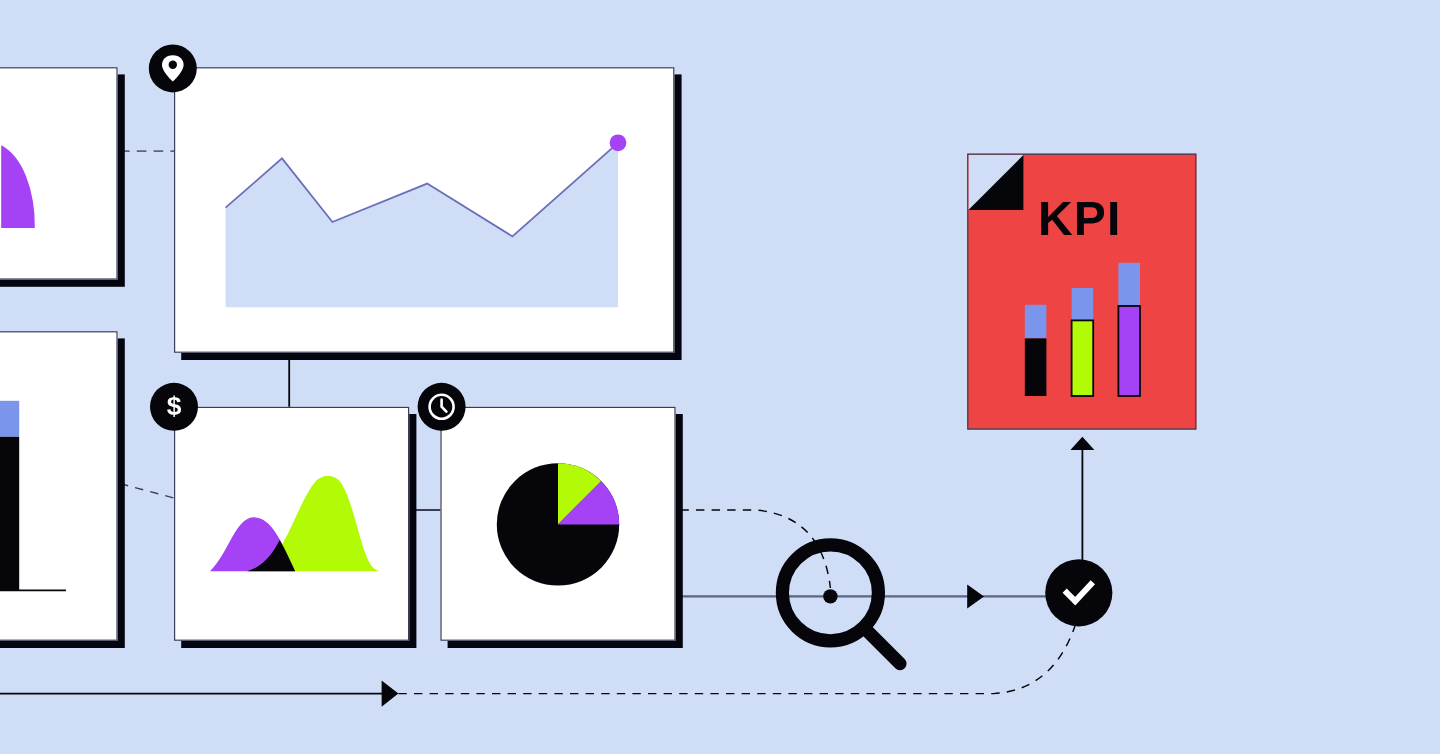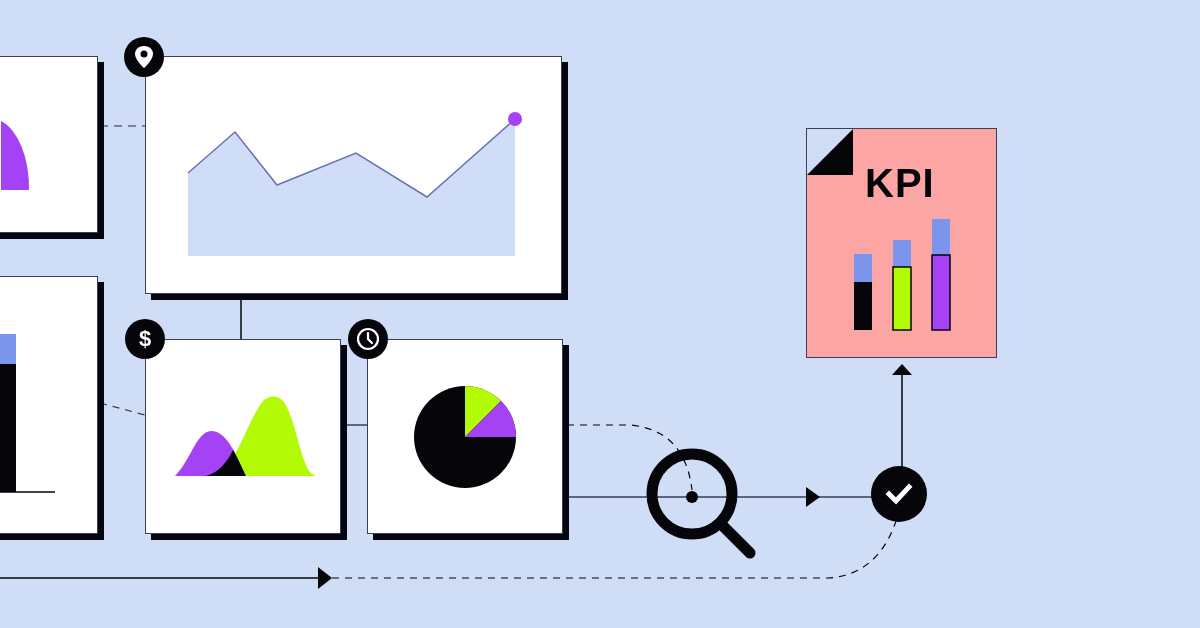--- a/index.html
+++ b/index.html
@@ -20,21 +20,21 @@
   .badge {
     position: absolute;
     width: 40px; height: 40px; border-radius: 50%;
     background: #05050a;
     display: flex; align-items: center; justify-content: center;
     color: #fff; font-weight: bold; font-size: 22px;
     font-family: "Liberation Sans", sans-serif;
   }
   .kpi-doc {
     position: absolute; left: 806px; top: 128px; width: 191px; height: 230px;
-    background: #fca5a5; border: 1.5px solid #3a3f55; box-sizing: border-box;
+    background: #ef4444; border: 1.5px solid #3a3f55; box-sizing: border-box;
   }
   .kpi-title {
     position: absolute; left: 58px; top: 32px;
     font-size: 40px; font-weight: bold; color: #05050a;
     font-family: "Liberation Sans", sans-serif; letter-spacing: 1px;
   }
   svg { position: absolute; left: 0; top: 0; }
 </style>
 </head>
 <body>

